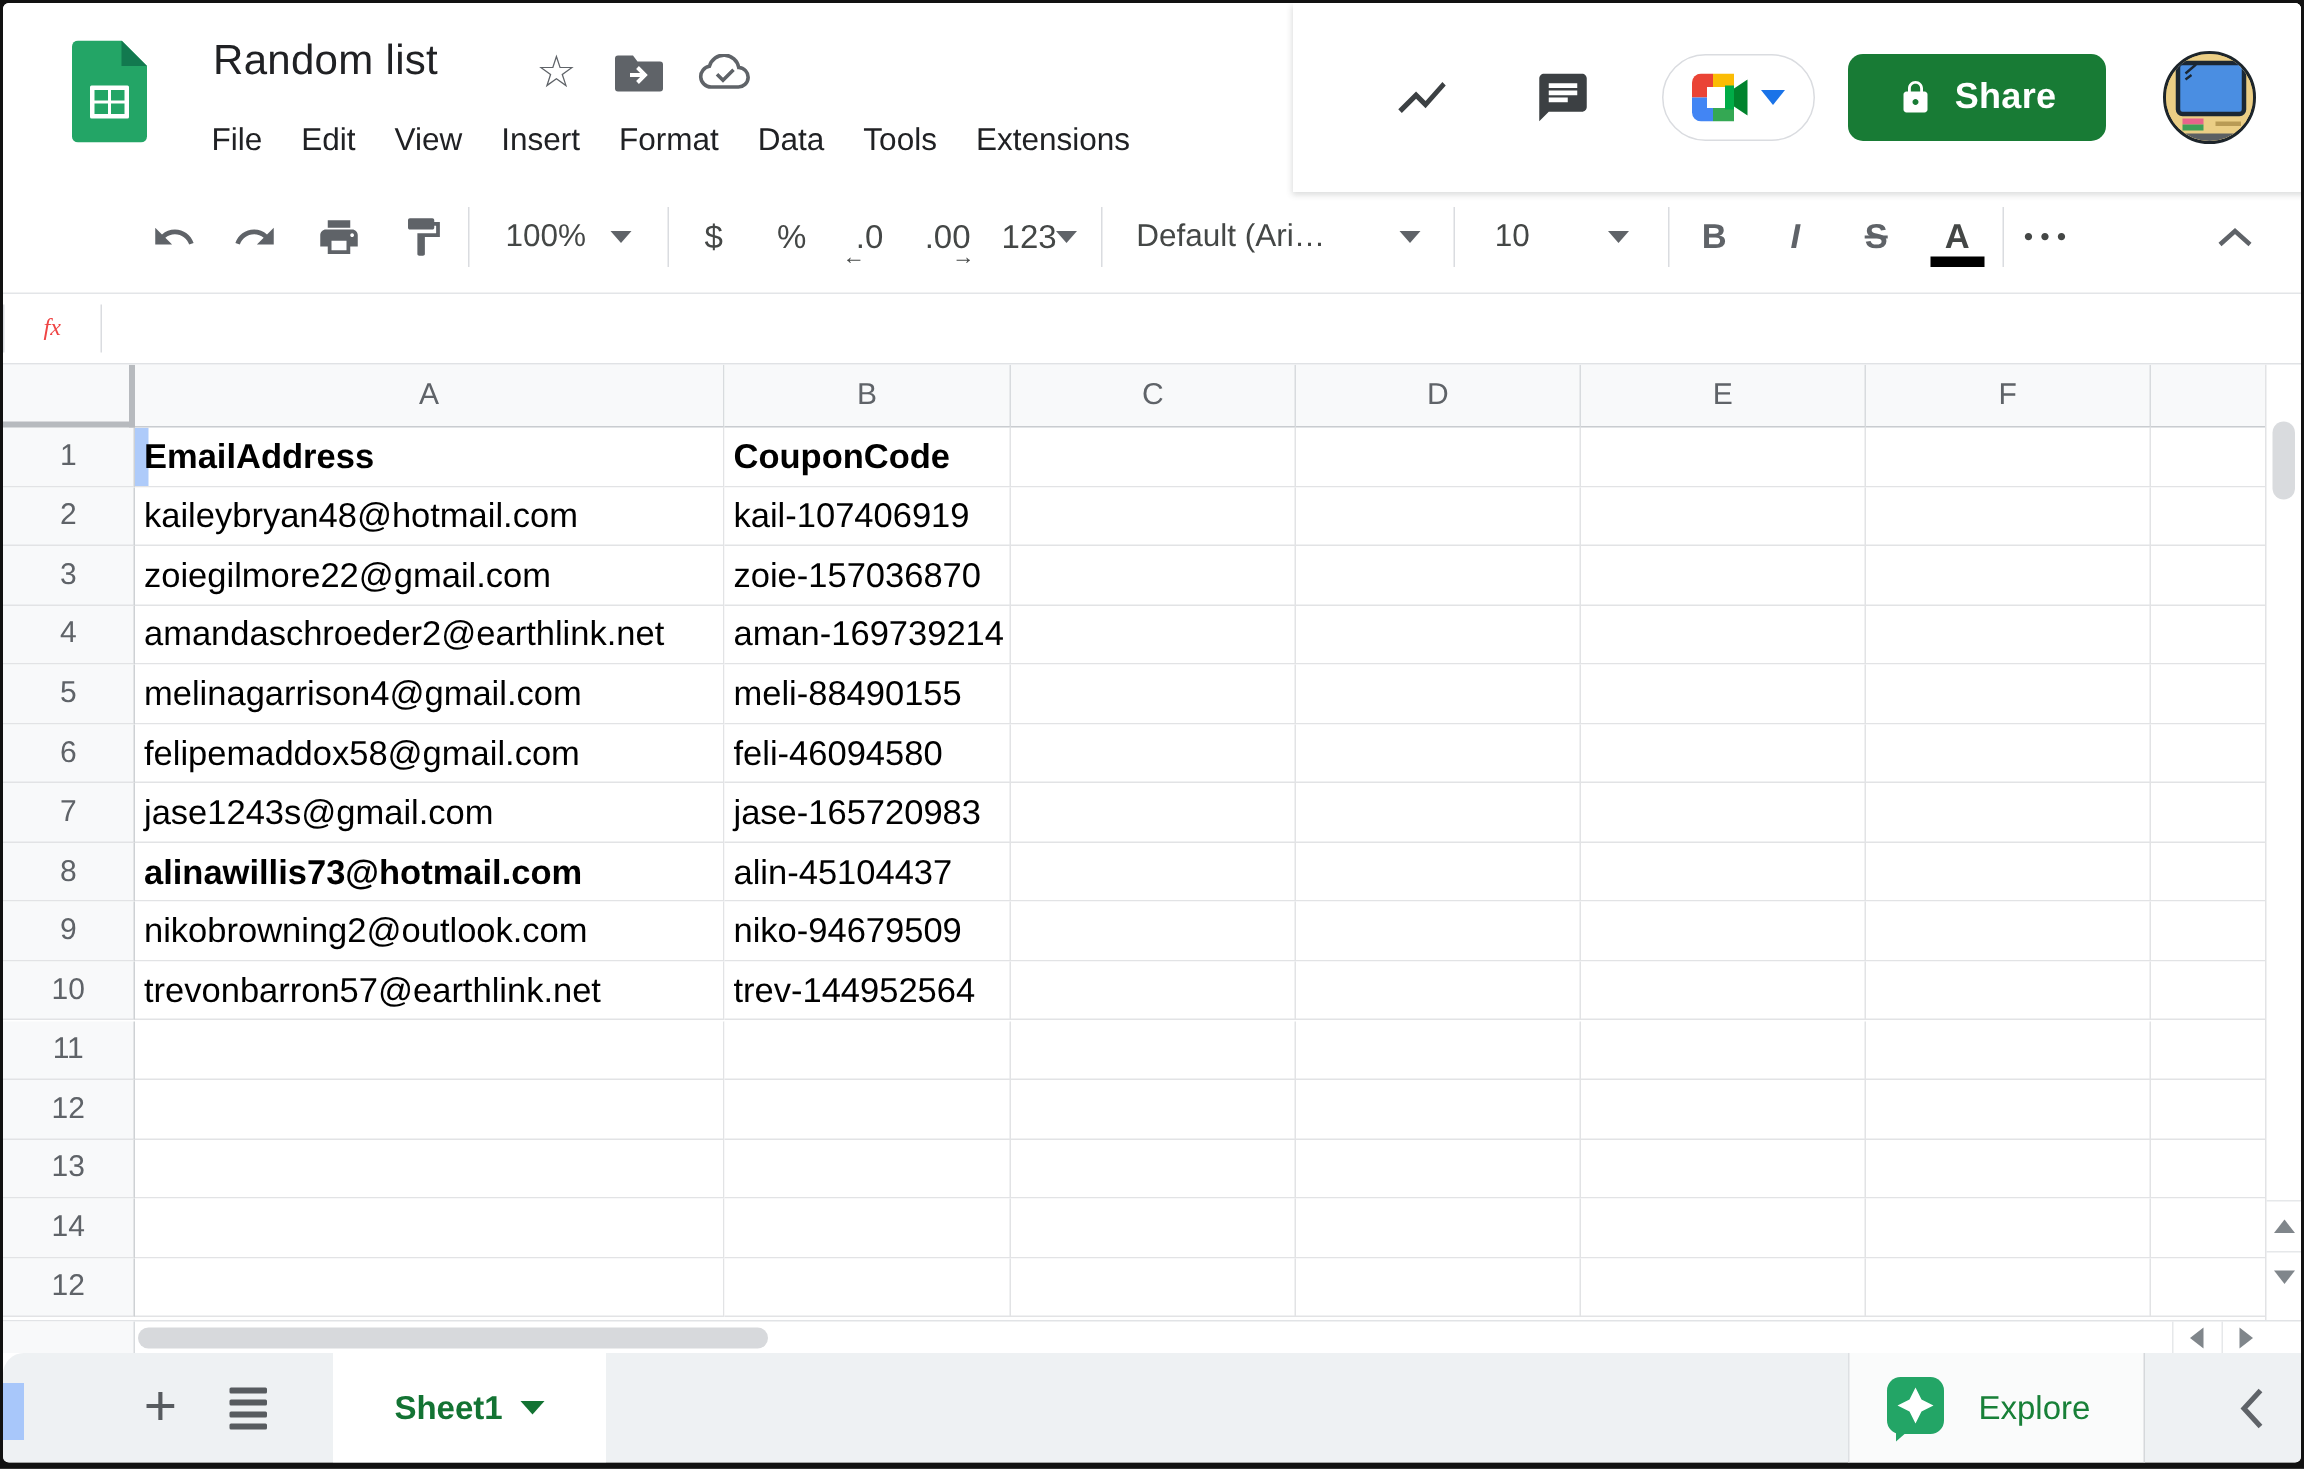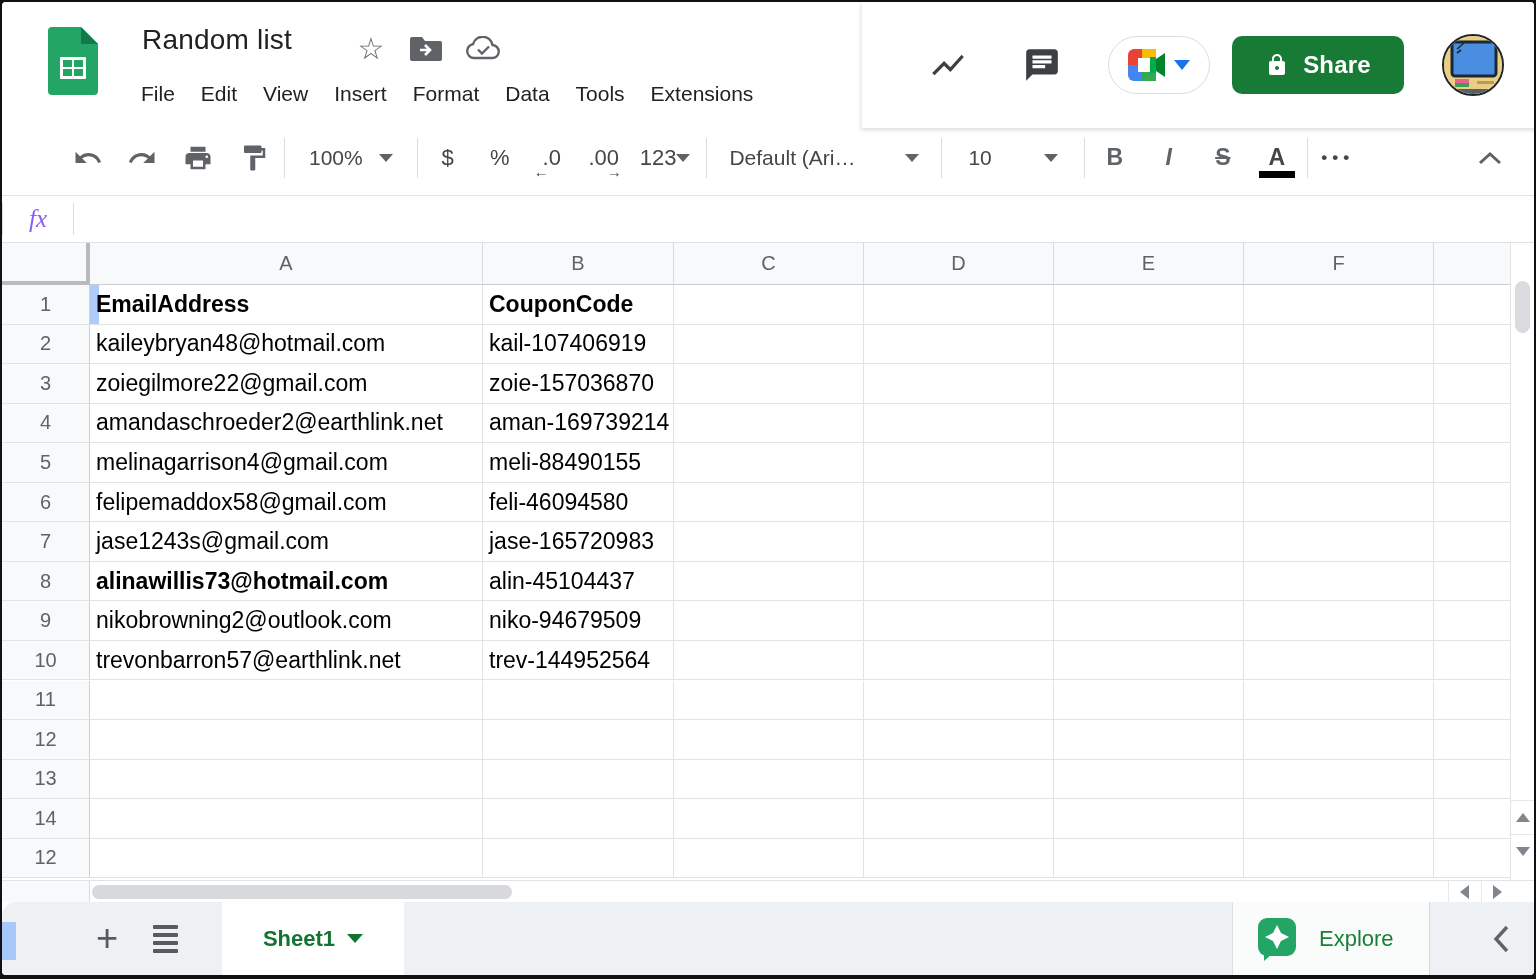--- a/index.html
+++ b/index.html
@@ -23,41 +23,41 @@
   .tr-icon-btn{width:52px;height:52px;display:flex;align-items:center;justify-content:center;border-radius:50%;}
   .trend-btn{margin-left:60px;}
   .comment-btn{margin-left:42px;}
   .meet-pill{margin-left:40px;width:102px;height:58px;border:1px solid #dadce0;border-radius:29px;display:flex;align-items:center;justify-content:center;gap:8px;background:#fff;}
   .meet-caret{width:0;height:0;border-left:8px solid transparent;border-right:8px solid transparent;border-top:10px solid #1a73e8;}
   .share-btn{margin-left:22px;width:172px;height:58px;border-radius:10px;background:#187b35;display:flex;align-items:center;justify-content:center;gap:14px;border:none;}
   .share-label{color:#fff;font-size:24px;font-weight:bold;letter-spacing:.2px;}
   .avatar{margin-left:38px;width:62px;height:62px;border-radius:50%;overflow:hidden;background:#ebce85;position:relative;border:2px solid #1d252b;}
 
   
-  .toolbar{position:absolute;left:0;top:118px;width:100%;height:76px;background:#fff;border-bottom:1px solid #e3e5e8;display:flex;align-items:center;z-index:5;}
+  .toolbar{position:absolute;left:0;top:118px;width:100%;height:76px;background:#fff;border-bottom:1px solid #e3e5e8;display:flex;align-items:center;z-index:5;padding-left:28px;}
   .tb-btn{height:44px;min-width:44px;display:flex;align-items:center;justify-content:center;border-radius:6px;color:#444746;position:relative;}
   .tb-sep{width:1px;height:40px;background:#dadce0;margin:0 8px;}
   .tb-text{font-size:21px;color:#444746;}
   .caret{width:0;height:0;border-left:7px solid transparent;border-right:7px solid transparent;border-top:8px solid #5f6368;display:inline-block;}
   .zoom-ctl{display:flex;align-items:center;gap:16px;padding:0 16px;height:44px;border-radius:6px;}
   .fmt-btn{font-size:22px;color:#444746;}
   .mini-arrow{position:absolute;font-size:15px;color:#444746;bottom:0px;}
   .font-ctl{display:flex;align-items:center;gap:26px;padding:0 14px;height:44px;}
   .size-ctl{display:flex;align-items:center;gap:52px;padding:0 18px;height:44px;}
   .bis{font-size:23px;font-weight:bold;color:#5f6368;}
   .a-underline{position:absolute;left:50%;transform:translateX(-50%);bottom:2px;width:36px;height:7px;background:#000;}
   .more-dots{font-size:17px;letter-spacing:5px;color:#444746;font-weight:bold;}
   .collapse-btn{position:absolute;right:22px;top:50%;transform:translateY(-50%);}
 
   
   .formula-bar{position:absolute;left:0;top:194px;width:100%;height:47px;background:#fff;border-bottom:1px solid #e0e2e5;display:flex;align-items:center;z-index:4;}
   .name-box{width:197px;height:100%;display:flex;align-items:center;justify-content:space-between;padding:0 18px 0 16px;}
   .name-box-value{font-size:20px;color:#202124;}
   .fbar-sep{width:1px;height:32px;background:#dadce0;}
-  .fx-label{margin:0 0 0 26px;font-style:italic;font-family:"Liberation Serif",serif;font-size:25px;color:#8b5cf6;}
+  .fx-label{margin:0 0 0 26px;font-style:italic;font-family:"Liberation Serif",serif;font-size:16px;color:#ef4444;}
   .fbar-sep2{margin-left:26px;}
 
   
   .grid{position:absolute;left:0;top:241px;width:1512px;height:637px;background:#fff;overflow:hidden;}
   .corner-box{position:absolute;left:0;top:0;width:88px;height:42px;background:#f8f9fa;border-right:4px solid #b7babe;border-bottom:4px solid #b7babe;}
   .col-hdr{position:absolute;top:0;height:42px;background:#f8f9fa;border-right:1px solid #d8dbde;border-bottom:1px solid #c9ccd0;display:flex;align-items:center;justify-content:center;font-size:20px;color:#5f6368;}
   .row-hdr{position:absolute;left:0;width:88px;background:#f8f9fa;border-right:1px solid #ced1d4;border-bottom:1px solid #e2e3e5;display:flex;align-items:center;justify-content:center;font-size:20px;color:#5f6368;}
   .cell{position:absolute;background:#fff;border-right:1px solid #e2e3e5;border-bottom:1px solid #e2e3e5;font-size:23px;color:#000;white-space:nowrap;overflow:hidden;display:flex;align-items:center;padding-left:6px;}
   .cell.bold{font-weight:bold;}
   .cell-cursor{position:absolute;left:0;top:0;width:9px;height:100%;background:#aecbfa;}

